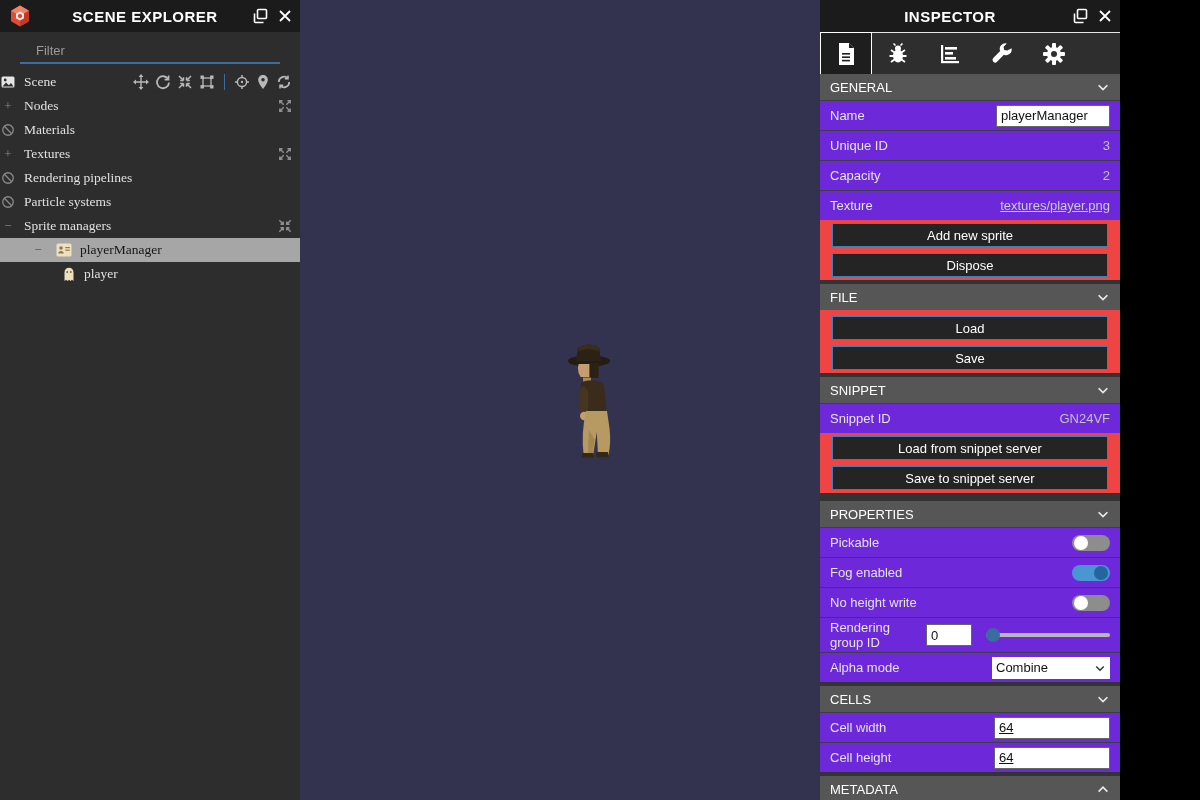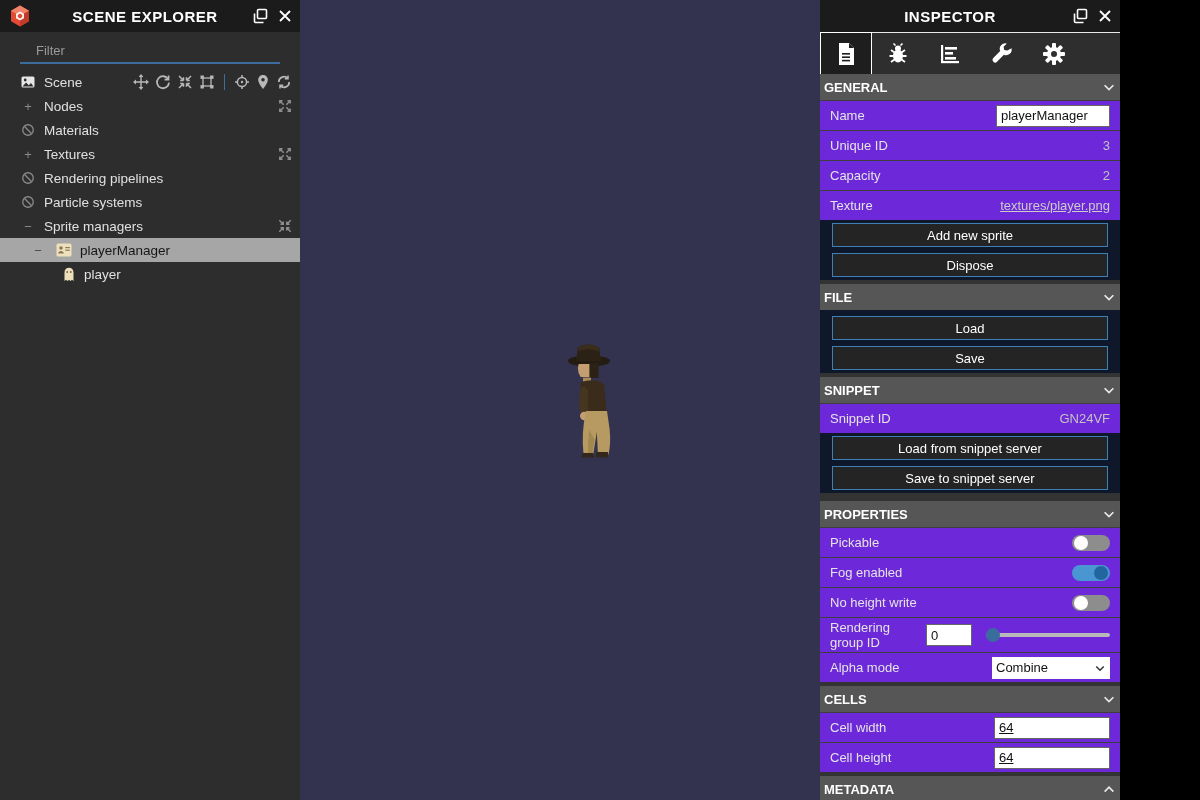--- a/index.html
+++ b/index.html
@@ -13,49 +13,49 @@
   .icon { display:inline-flex; align-items:center; justify-content:center; }
   svg { display:block; }
 
   
   .panel-left { width:300px; flex:none; background:#2d2d2d; display:flex; flex-direction:column; }
   .logo { width:24px; height:24px; margin-right:6px; }
   .filter-row { padding:8px 20px 0 20px; }
   .filter-input { width:100%; background:transparent; border:none; border-bottom:2px solid #3c6d9c; color:#ddd; font-size:13px; padding:3px 2px 4px 16px; outline:none; font-family:"Liberation Sans",sans-serif; }
   .filter-input::placeholder { color:#9a9a9a; }
   .tree { margin-top:6px; flex:1; overflow:hidden; }
-  .trow { height:24px; display:flex; align-items:center; padding:0 8px 0 20px; color:#e0e0e0; cursor:pointer; }
+  .trow { height:24px; display:flex; align-items:center; padding:0 8px 0 0; color:#e0e0e0; cursor:pointer;font-family:Liberation Serif, serif; }
   .trow .tlabel { margin-left:8px; font-size:13.5px; white-space:nowrap; flex:1; }
   .trow .lead { width:16px; color:#8a8a8a; display:flex; justify-content:center; }
   .trow .rside { margin-left:auto; color:#8f8f8f; display:flex; align-items:center; gap:6px; }
   .trow.selected { background:#a6a6a6; color:#161616; }
   .trow.selected .lead { color:#4a4a4a; }
   .indent1 { padding-left:30px; }
   .indent2 { padding-left:62px; }
   .scene-icons { margin-left:auto; display:flex; align-items:center; gap:6px; color:#b8b8b8; }
   .scene-icons .sep { width:1px; height:16px; background:#3c6d9c; margin:0 3px; }
   .tan { color:#efe0bd; }
 
   
   .canvas { flex:1; background:#34334f; position:relative; }
   .sprite { position:absolute; left:263px; top:340px; }
 
   
   .panel-right { width:300px; flex:none; background:#333333; display:flex; flex-direction:column; overflow:hidden; }
   .tabstrip { height:42px; background:#2e2e2e; border-top:1px solid #e8e8e8; display:flex; flex:none; }
   .tab { width:52px; height:42px; display:flex; align-items:center; justify-content:center; color:#fff; cursor:pointer; }
   .tab.active { background:#1e1e1e; border:1px solid #fff; border-bottom:none; margin-top:-1px; }
-  .sect-head { height:26px; background:#565656; display:flex; align-items:center; padding:0 4px; color:#fff; font-size:13px; font-weight:700; cursor:pointer; flex:none; }
+  .sect-head { height:26px; background:#565656; display:flex; align-items:center; padding:0 10px; color:#fff; font-size:13px; font-weight:400; cursor:pointer; flex:none; }
   .sect-head .chev { margin-left:auto; color:#e8e8e8; }
   .prow { min-height:30px; display:flex; align-items:center; padding:2px 10px; border-top:1px solid #3e3e3e; background:#6d28d9; flex:none; }
   .prow:first-of-type { border-top:none; }
   .plabel { color:#e4e4e4; font-size:13px; line-height:15px; }
   .pvalue { margin-left:auto; color:#c3c3c3; font-size:13px; }
   .plink { margin-left:auto; color:#cccccc; font-size:13px; text-decoration:underline; cursor:pointer; }
-  .btnrow { padding:3px 12px; background:#0f172a; flex:none; }
+  .btnrow { padding:3px 12px; background:#ef4444; flex:none; }
   .bjs-btn { width:100%; height:24px; background:#242424; border:1px solid #3e80b5; color:#fff; font-size:13px; font-family:"Liberation Sans",sans-serif; cursor:pointer; }
   .text-input { background:#fff; border:1px solid #666; color:#111; font-size:13px; padding:1px 4px; height:22px; font-family:"Liberation Sans",sans-serif; }
   .name-input { width:114px; margin-left:auto; }
   .cell-input { width:116px; margin-left:auto;text-decoration:underline; }
   .num-input { width:46px; }
   .toggle { width:38px; height:16px; border-radius:8px; background:#8d8d8d; position:relative; margin-left:auto; cursor:pointer; flex:none; }
   .toggle .knob { width:14px; height:14px; border-radius:50%; background:#fff; position:absolute; top:1px; left:2px; }
   .toggle.on { background:#4a96d2; }
   .toggle.on .knob { left:22px; background:#23669f; }
   .slider { flex:1; height:4px; background:#b9b9b9; border-radius:2px; position:relative; margin-left:14px; cursor:pointer; }

